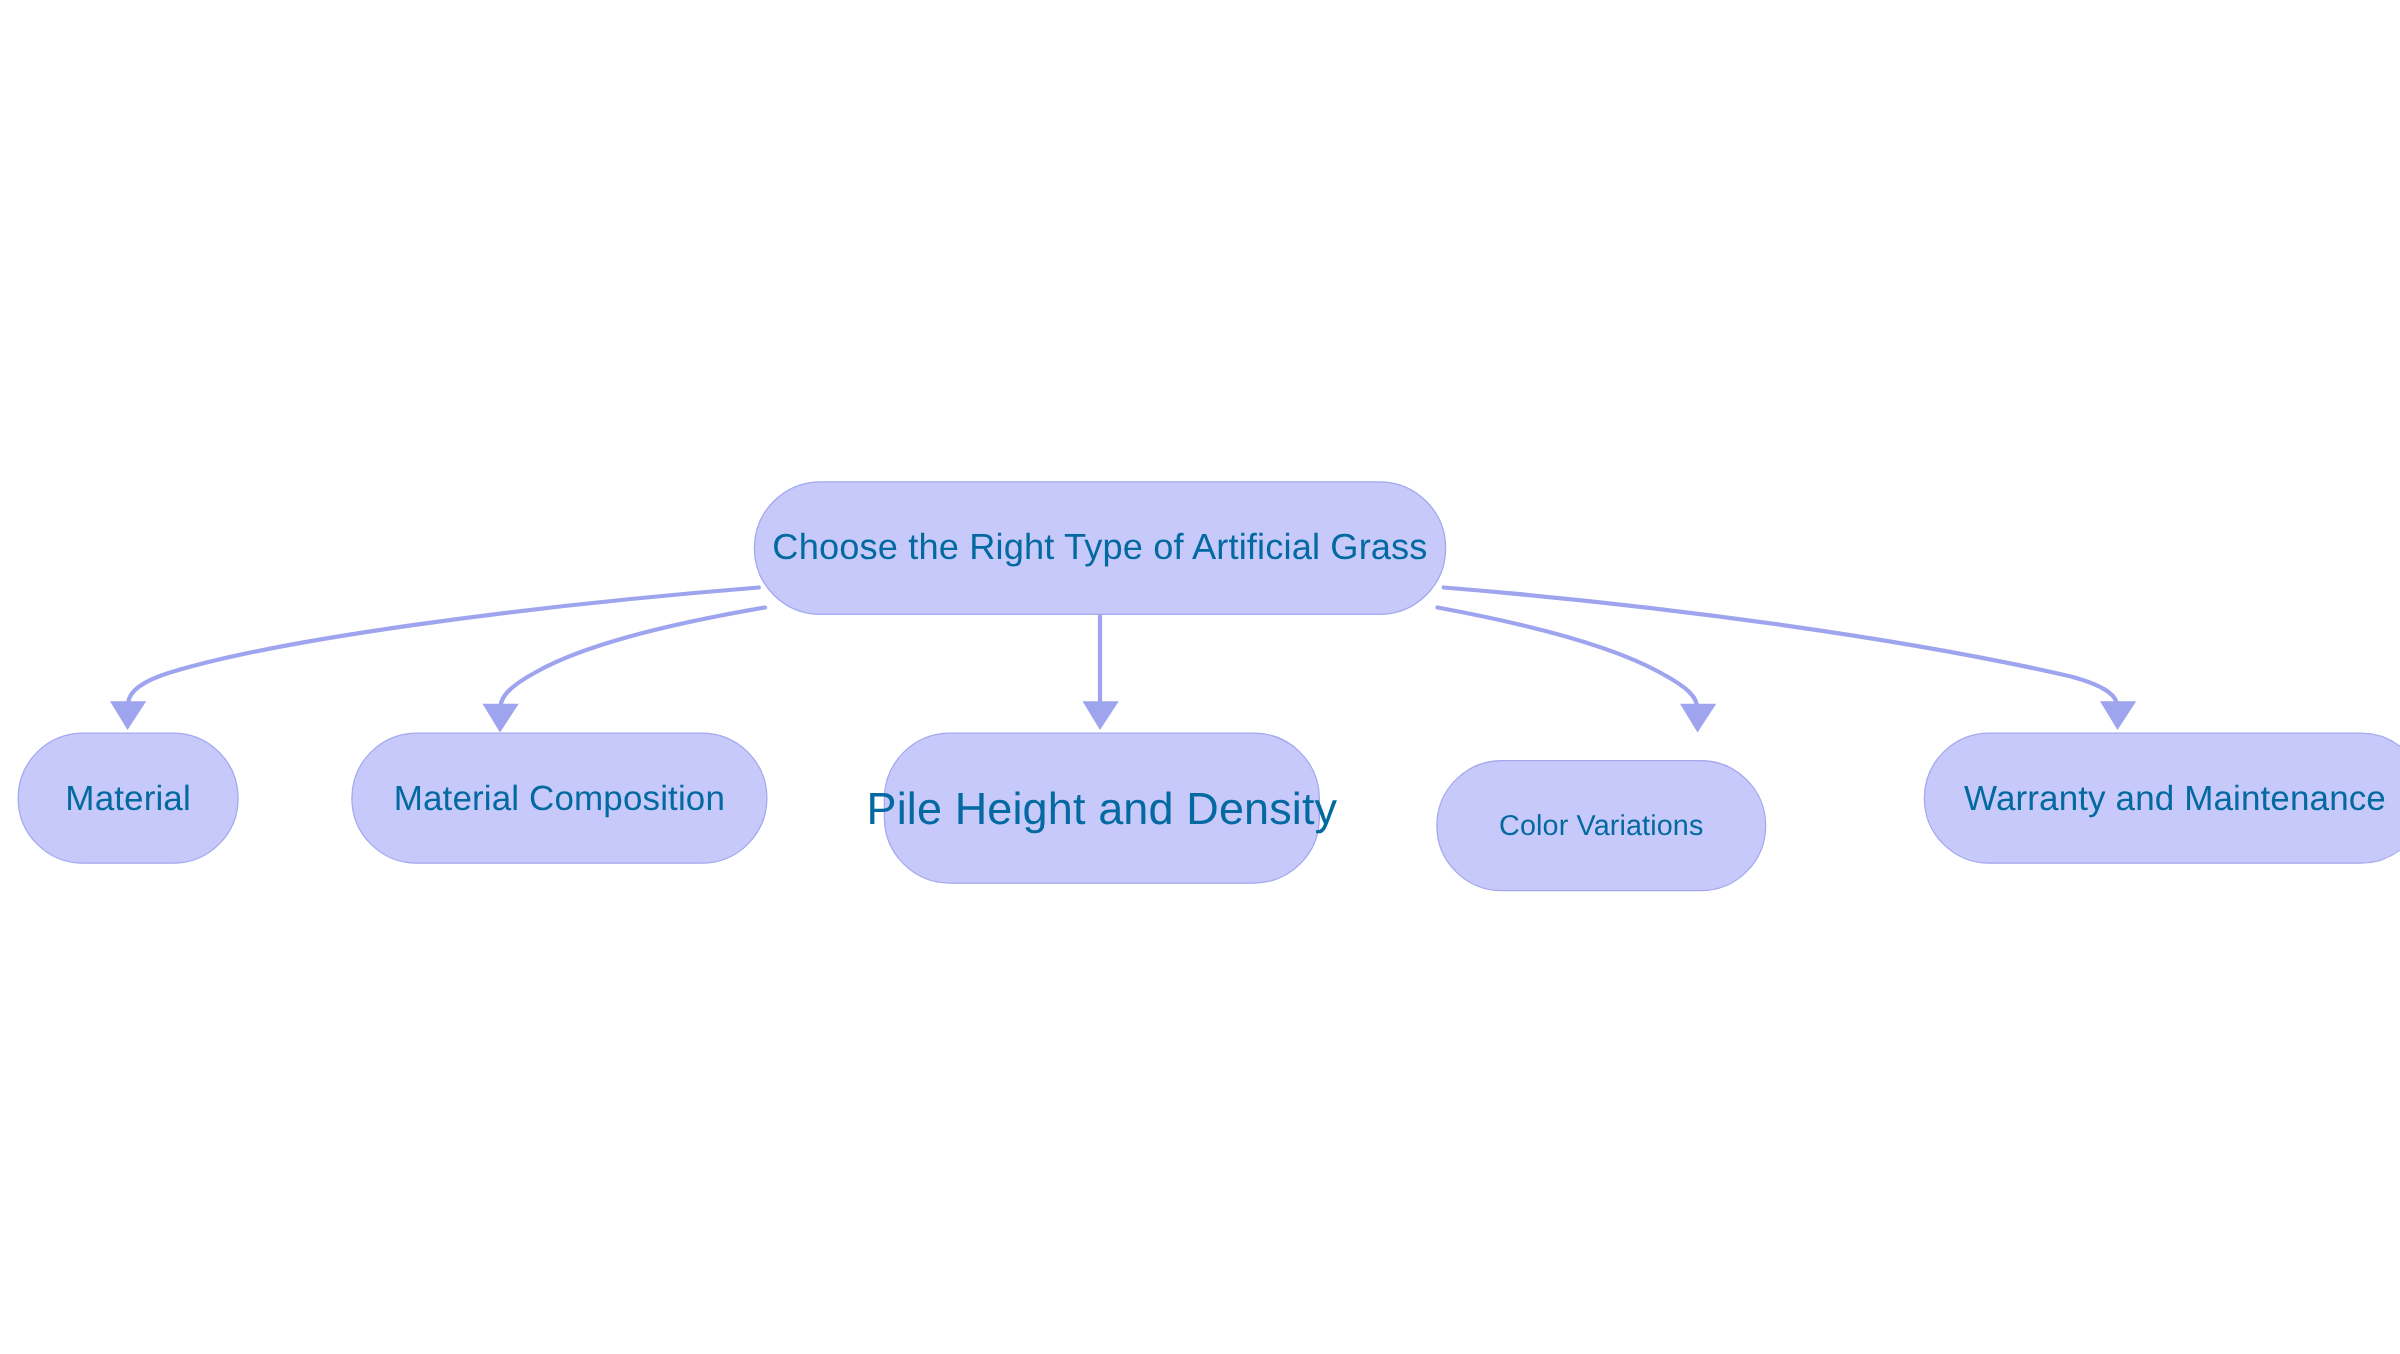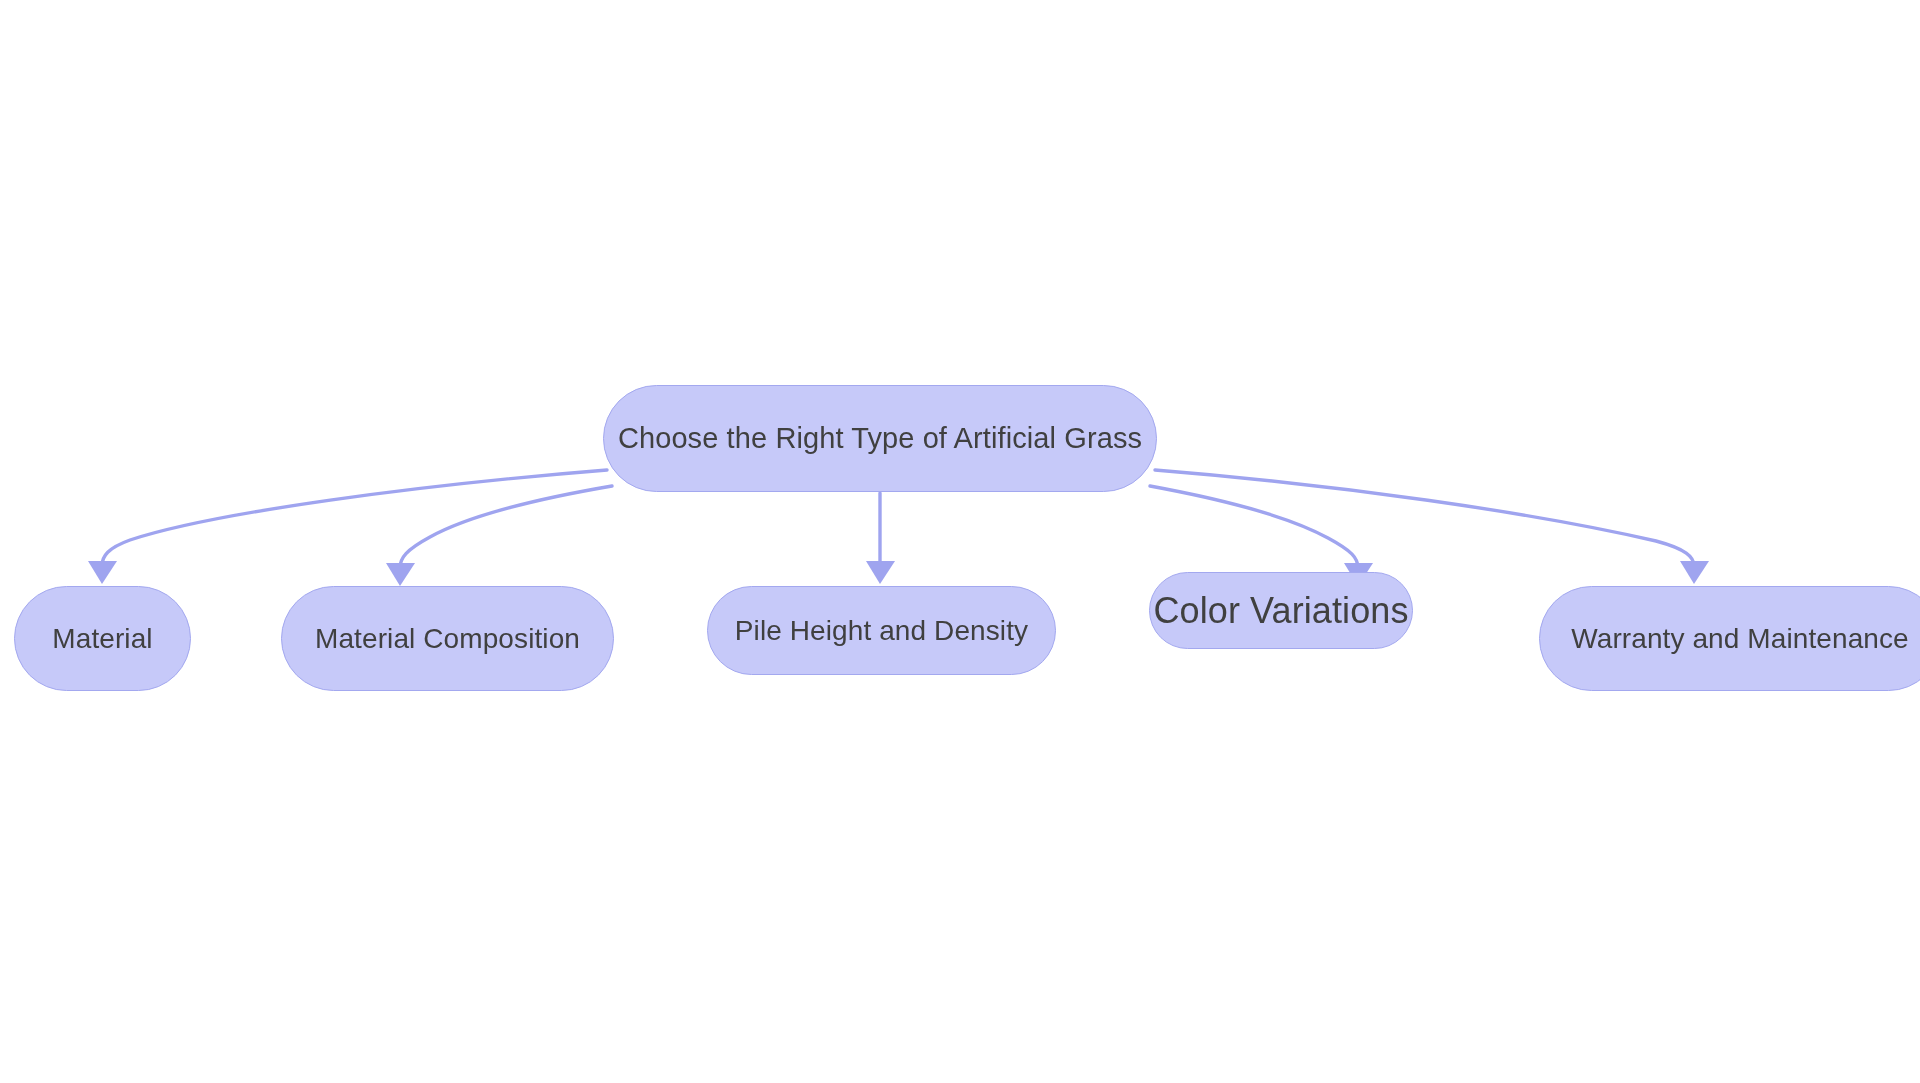--- a/index.html
+++ b/index.html
@@ -26,21 +26,21 @@
   }
   .node {
     position: absolute;
     box-sizing: border-box;
     display: flex;
     align-items: center;
     justify-content: center;
     background: #c6c9f9;
     border: 1.6px solid #a3a8ef;
     border-radius: 58px;
-    color: #404040;
+    color: #0369a1;
     letter-spacing: 0.1px;
     white-space: nowrap;
     z-index: 2;
   }
   .node-label {
     display: block;
     line-height: 1;
   }
   #node-root {
     left: 603px;
@@ -63,31 +63,31 @@
     top: 586px;
     width: 333px;
     height: 105px;
     border-radius: 53px;
     font-size: 28px;
   }
   #node-pile-height-and-density {
     left: 707px;
     top: 586px;
     width: 349px;
-    height: 89px;
+    height: 121px;
     border-radius: 53px;
-    font-size: 28px;
+    font-size: 36px;
   }
   #node-color-variations {
     left: 1149px;
-    top: 572px;
+    top: 608px;
     width: 264px;
-    height: 77px;
+    height: 105px;
     border-radius: 53px;
-    font-size: 36px;
+    font-size: 23px;
   }
   #node-warranty-and-maintenance {
     left: 1539px;
     top: 586px;
     width: 402px;
     height: 105px;
     border-radius: 53px;
     font-size: 28px;
   }
 </style>

